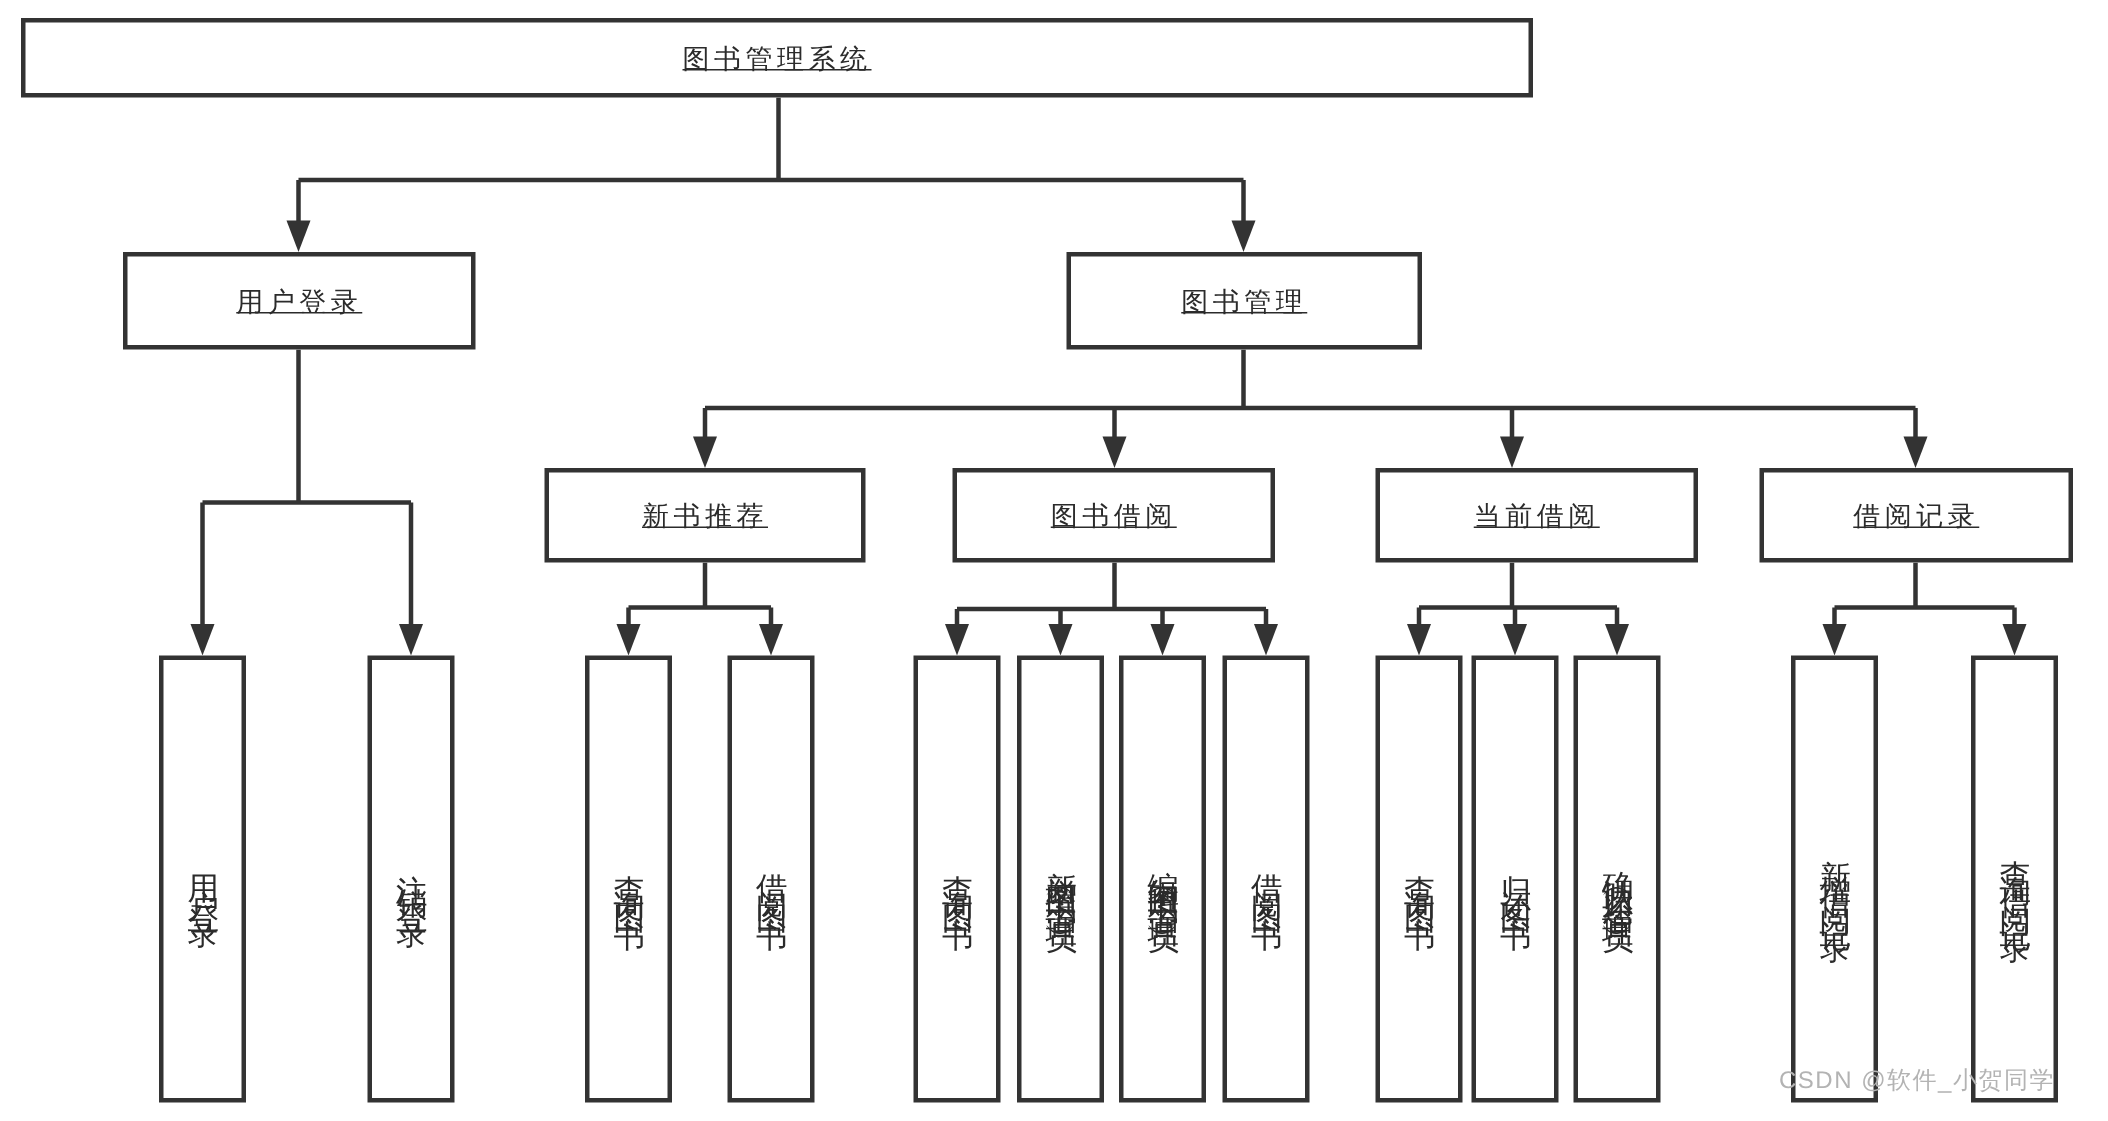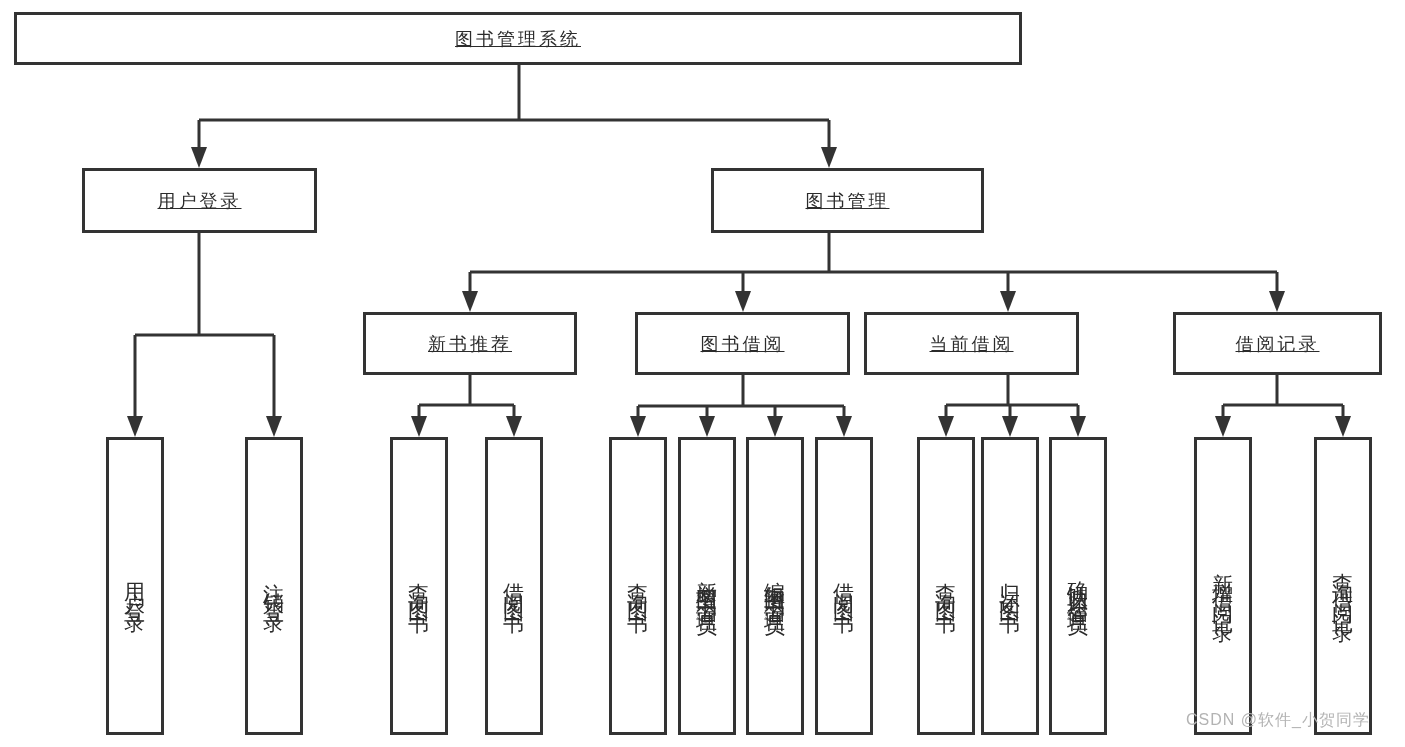--- a/index.html
+++ b/index.html
@@ -17,24 +17,24 @@
   }
   .v{writing-mode:vertical-rl;}
   .vlabel{
     writing-mode:vertical-rl;text-orientation:upright;color:#2b2b2b;font-size:21px;
     letter-spacing:10px;line-height:1;white-space:nowrap;
   }
   .v.long .vlabel{letter-spacing:5px;}
   
   .n-root{left:14px;top:12px;width:1008px;height:53px;}
   .n-user-login{left:82px;top:168px;width:235px;height:65px;}
-  .n-book-mgmt{left:711px;top:168px;width:273px;height:65px;}
+  .n-book-mgmt{left:711px;top:168px;width:237px;height:65px;}
   .n-new-book{left:363px;top:312px;width:214px;height:63px;}
   .n-book-borrow{left:635px;top:312px;width:215px;height:63px;}
-  .n-current{left:864px;top:312px;width:215px;height:63px;}
+  .n-current{left:917px;top:312px;width:215px;height:63px;}
   .n-record{left:1173px;top:312px;width:209px;height:63px;}
   .leaf{top:437px;width:58px;height:298px;}
   .lf-1{left:106px;}  .lf-2{left:245px;}
   .lf-3{left:390px;}  .lf-4{left:485px;}
   .lf-5{left:609px;}  .lf-6{left:678px;}
   .lf-7{left:746px;}  .lf-8{left:815px;}
   .lf-9{left:917px;}  .lf-10{left:981px;} .lf-11{left:1049px;}
   .lf-12{left:1194px;} .lf-13{left:1314px;}
   #watermark{
     position:absolute;left:1186px;top:710px;z-index:5;

